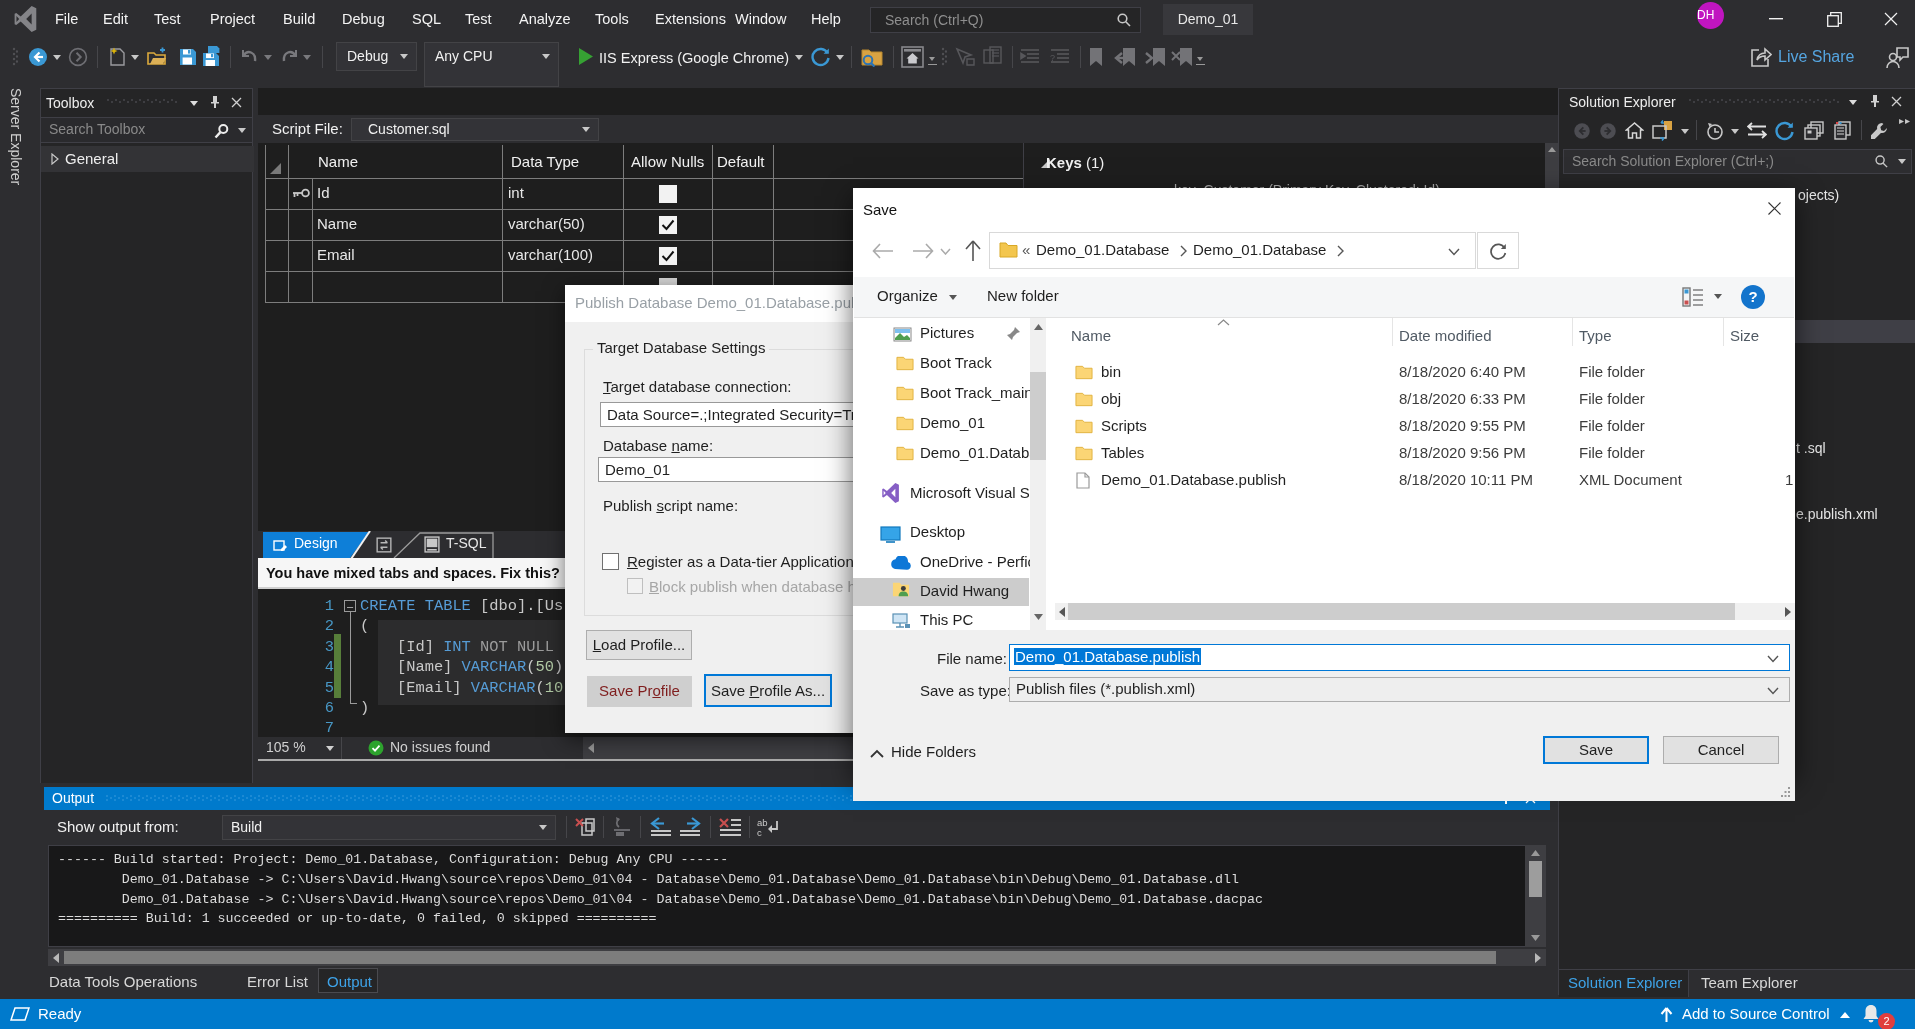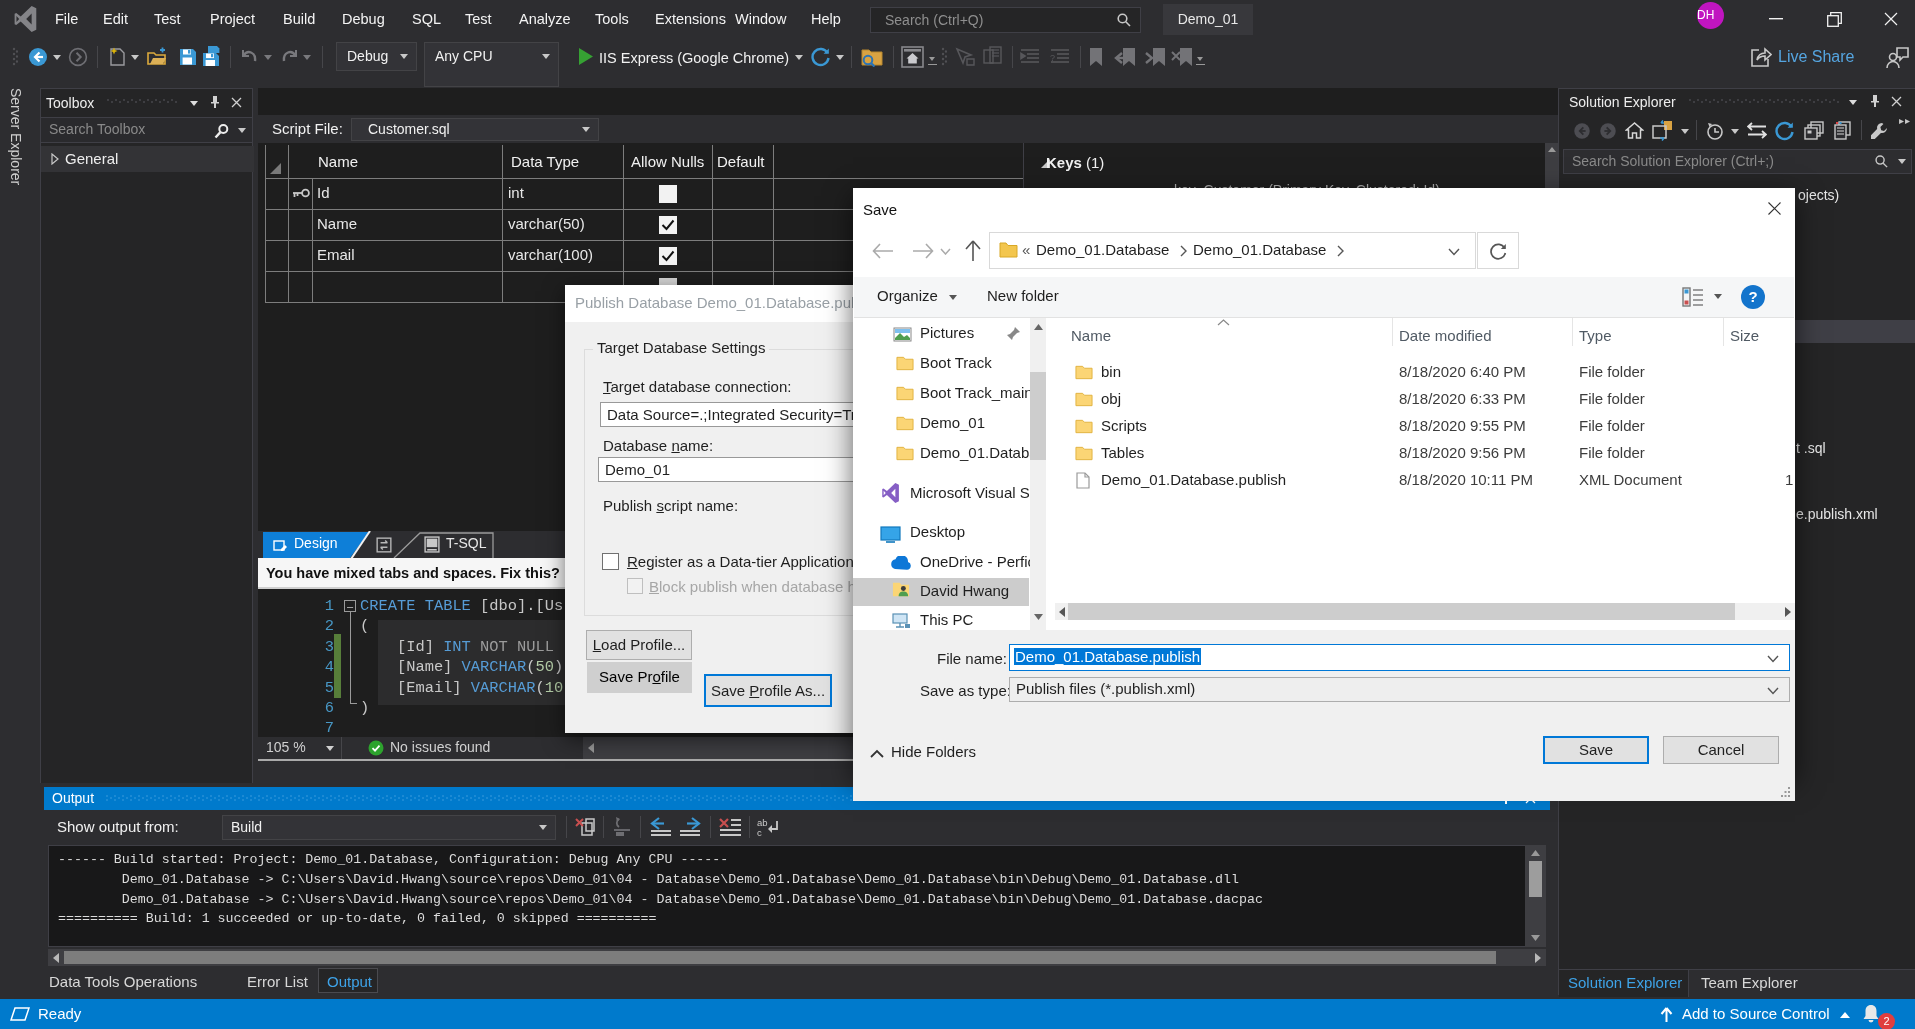--- a/index.html
+++ b/index.html
@@ -716,21 +716,21 @@
     <div class="abs" style="left:15px;top:52px;width:500px;height:25px;background:#fff;border:1px solid #999;color:#1f1f1f;font-size:15px;line-height:23px;padding-left:6px;overflow:hidden">Data Source=.;Integrated Security=True;Conn</div>
     <span class="abs" style="left:18px;top:87px;color:#1f1f1f;font-size:15px">Database <u>n</u>ame:</span>
     <div class="abs" style="left:13px;top:107px;width:502px;height:25px;background:#fff;border:1px solid #999;color:#1f1f1f;font-size:15px;line-height:23px;padding-left:6px">Demo_01</div>
     <span class="abs" style="left:18px;top:147px;color:#1f1f1f;font-size:15px">Publish <u>s</u>cript name:</span>
     <div class="abs" style="left:17px;top:203px;width:17px;height:17px;background:#fff;border:1px solid #707070"></div>
     <span class="abs" style="left:42px;top:203px;color:#1f1f1f;font-size:15px"><u>R</u>egister as a Data-tier Application</span>
     <div class="abs" style="left:42px;top:228px;width:16px;height:16px;background:#f2f2f2;border:1px solid #bfbfbf"></div>
     <span class="abs" style="left:64px;top:228px;color:#a6a6a6;font-size:15px"><u>B</u>lock publish when database ha</span>
   </div>
   <div class="abs" style="left:21px;top:345px;width:106px;height:30px;background:#e1e1e1;border:1px solid #adadad;color:#1f1f1f;font-size:15px;text-align:center;line-height:28px"><u>L</u>oad Profile...</div>
-  <div class="abs" style="left:22px;top:377px;width:105px;height:31px;background:#cfcfcf;color:#000000;font-size:15px;text-align:center;line-height:29px">Save Pr<u>o</u>file</div>
+  <div class="abs" style="left:22px;top:391px;width:105px;height:31px;background:#cfcfcf;color:#7f1d1d;font-size:15px;text-align:center;line-height:29px">Save Pr<u>o</u>file</div>
   <div class="abs" style="left:139px;top:389px;width:128px;height:33px;background:#e1e1e1;border:2px solid #0078d7;color:#1f1f1f;font-size:15px;text-align:center;line-height:29px">Save <u>P</u>rofile As...</div>
 </div>
 
 <div class="abs" id="savedlg">
 
   <span class="abs" style="left:10px;top:13px;color:#111;font-size:15px">Save</span>
   <svg class="abs" style="left:915px;top:14px" width="13" height="13" viewBox="0 0 13 13">
         <path d="M0.5 0.5l12 12M12.5 0.5l-12 12" stroke="#333" stroke-width="1.1"></path>
       </svg>
 

